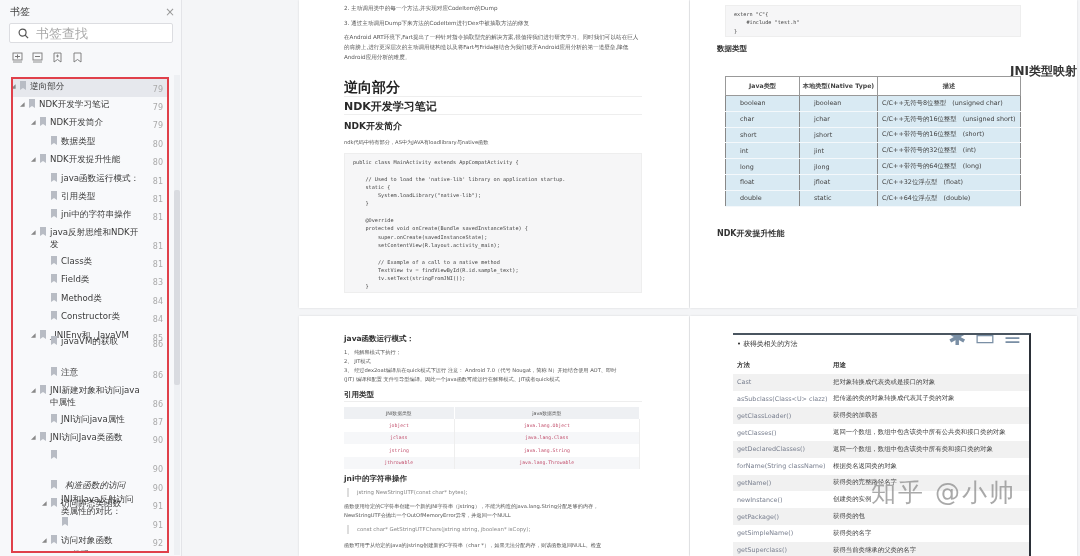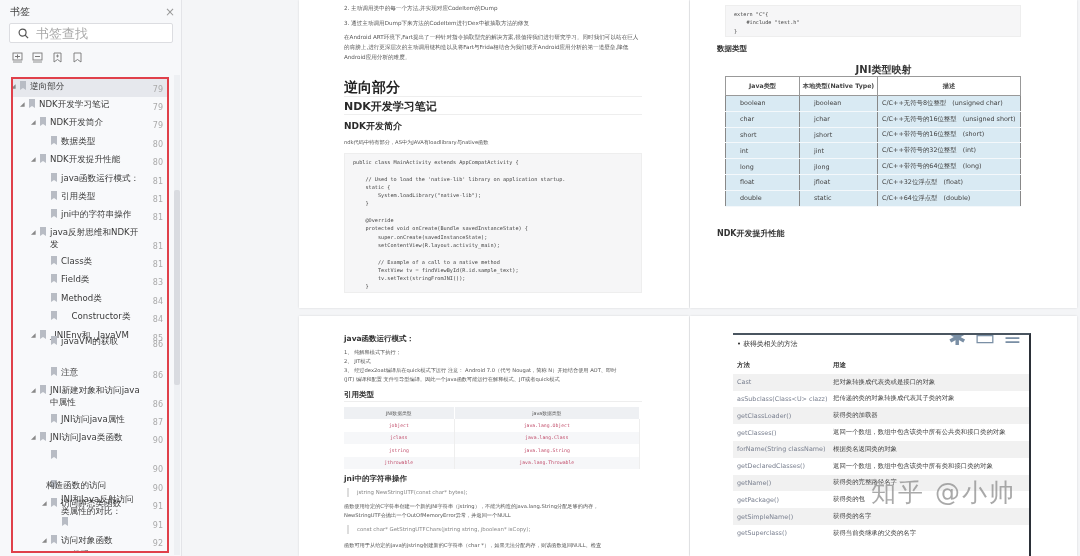--- a/index.html
+++ b/index.html
@@ -205,21 +205,21 @@
           <span class="tr-bm" style="left: 38px;"><svg width="6" height="9" viewBox="0 0 6 9">
               <path d="M0 0 H6 V9 L3 7 L0 9 Z" fill="#b8bcc4"></path>
             </svg></span>
           <span class="tr-label" style="left: 48px; width: 80px;">Method类</span>
           <span class="tr-page" style="top: 6px;">84</span>
         </div>
         <div class="tree-row" style="top: 230px; height: 18px;">
           <span class="tr-bm" style="left: 38px;"><svg width="6" height="9" viewBox="0 0 6 9">
               <path d="M0 0 H6 V9 L3 7 L0 9 Z" fill="#b8bcc4"></path>
             </svg></span>
-          <span class="tr-label" style="left: 48px; width: 80px; text-align: center;">Constructor类</span>
+          <span class="tr-label" style="left: 48px; width: 80px;">Constructor类</span>
           <span class="tr-page" style="top: 6px;">84</span>
         </div>
         <div class="tree-row" style="top: 249px; height: 18px;">
           <span class="tr-arrow" style="left: 18px;">◢</span>
           <span class="tr-bm" style="left: 27px;"><svg width="6" height="9" viewBox="0 0 6 9">
               <path d="M0 0 H6 V9 L3 7 L0 9 Z" fill="#b8bcc4"></path>
             </svg></span>
           <span class="tr-label" style="left: 37px; width: 91px;">_JNIEnv和 _JavaVM</span>
           <span class="tr-page" style="top: 6px;">85</span>
         </div>
@@ -264,21 +264,21 @@
           <span class="tr-bm" style="left: 38px;"><svg width="6" height="9" viewBox="0 0 6 9">
               <path d="M0 0 H6 V9 L3 7 L0 9 Z" fill="#b8bcc4"></path>
             </svg></span>
           <span class="tr-label" style="left: 48px; width: 80px; margin-top: 44px;">JNI和Java反射访问类属性的对比：</span>
           <span class="tr-page" style="top: 17px;">90</span>
         </div>
         <div class="tree-row" style="top: 399px; height: 18px;">
           <span class="tr-bm" style="left: 38px;"><svg width="6" height="9" viewBox="0 0 6 9">
               <path d="M0 0 H6 V9 L3 7 L0 9 Z" fill="#b8bcc4"></path>
             </svg></span>
-          <span class="tr-label" style="left: 33px; width: 80px;">构造函数的访问</span>
+          <span class="tr-label" style="left: 52px; width: 80px; font-style: italic;">构造函数的访问</span>
           <span class="tr-page" style="top: 6px;">90</span>
         </div>
         <div class="tree-row" style="top: 417px; height: 18px;">
           <span class="tr-arrow" style="left: 29px;">◢</span>
           <span class="tr-bm" style="left: 38px;"><svg width="6" height="9" viewBox="0 0 6 9">
               <path d="M0 0 H6 V9 L3 7 L0 9 Z" fill="#b8bcc4"></path>
             </svg></span>
           <span class="tr-label" style="left: 48px; width: 80px;">访问静态类函数</span>
           <span class="tr-page" style="top: 6px;">91</span>
         </div>
@@ -331,21 +331,21 @@
         TextView tv = findViewById(R.id.sample_text);
         tv.setText(stringFromJNI());
     }</div>
     </section>
 
     <section class="page p2">
       <div class="code" style="left:35px;top:5px;width:296px;height:32px;">extern "C"{
     #include "test.h"
 }</div>
       <div class="h4" style="left:27px;top:44px;">数据类型</div>
-      <div class="h4" style="left:0;top:63px;width:387px;text-align:center;font-size:10px;">JNI类型映射</div>
+      <div class="h4" style="left:0;top:63px;width:387px;text-align:right;font-size:12px;">JNI类型映射</div>
       <table class="jni-table">
         <thead>
           <tr>
             <th style="width:74px;">Java类型</th>
             <th style="width:78px;">本地类型(Native Type)</th>
             <th>描述</th>
           </tr>
         </thead>
         <tbody id="jni-body">
             <tr>
@@ -450,30 +450,34 @@
               </tr>
               <tr>
                 <td>getClassLoader()</td>
                 <td>获得类的加载器</td>
               </tr>
               <tr>
                 <td>getClasses()</td>
                 <td>返回一个数组，数组中包含该类中所有公共类和接口类的对象</td>
               </tr>
               <tr>
+                <td>getDeclaredClasses()</td>
+                <td>返回一个数组，数组中包含该类中所有类和接口类的对象</td>
+              </tr>
+              <tr>
                 <td>forName(String className)</td>
                 <td>根据类名返回类的对象</td>
               </tr>
               <tr>
-                <td>getDeclaredClasses()</td>
-                <td>返回一个数组，数组中包含该类中所有类和接口类的对象</td>
-              </tr>
-              <tr>
                 <td>getName()</td>
                 <td>获得类的完整路径名字</td>
+              </tr>
+              <tr>
+                <td>newInstance()</td>
+                <td>创建类的实例</td>
               </tr>
               <tr>
                 <td>getPackage()</td>
                 <td>获得类的包</td>
               </tr>
               <tr>
                 <td>getSimpleName()</td>
                 <td>获得类的名字</td>
               </tr>
               <tr>

